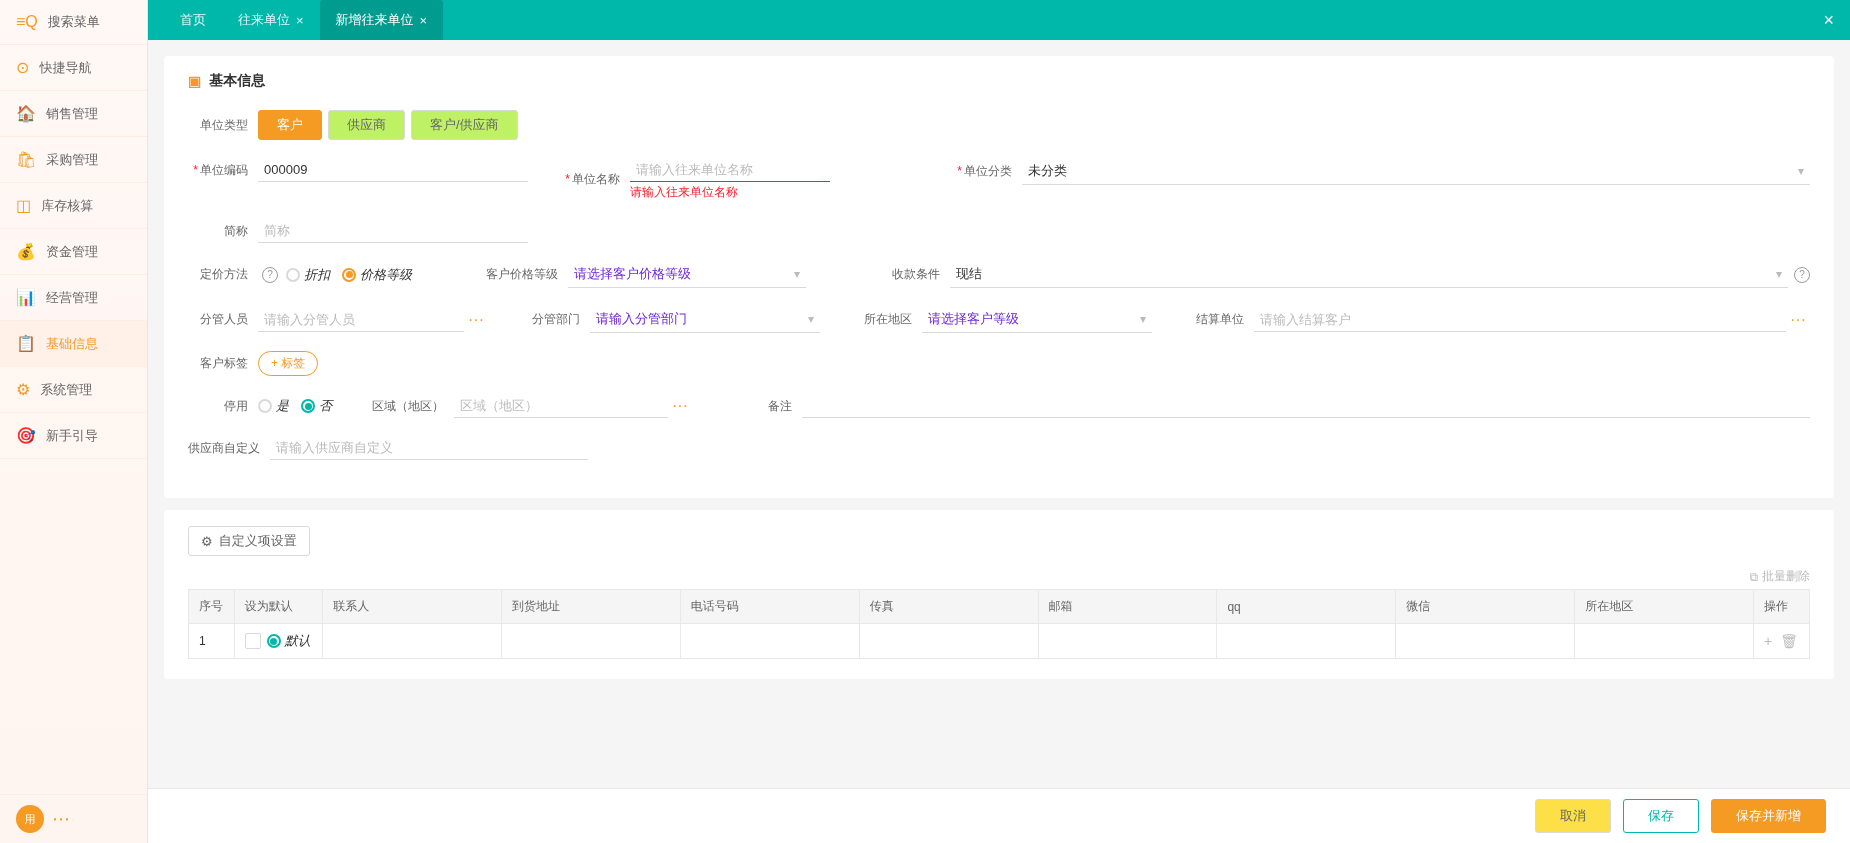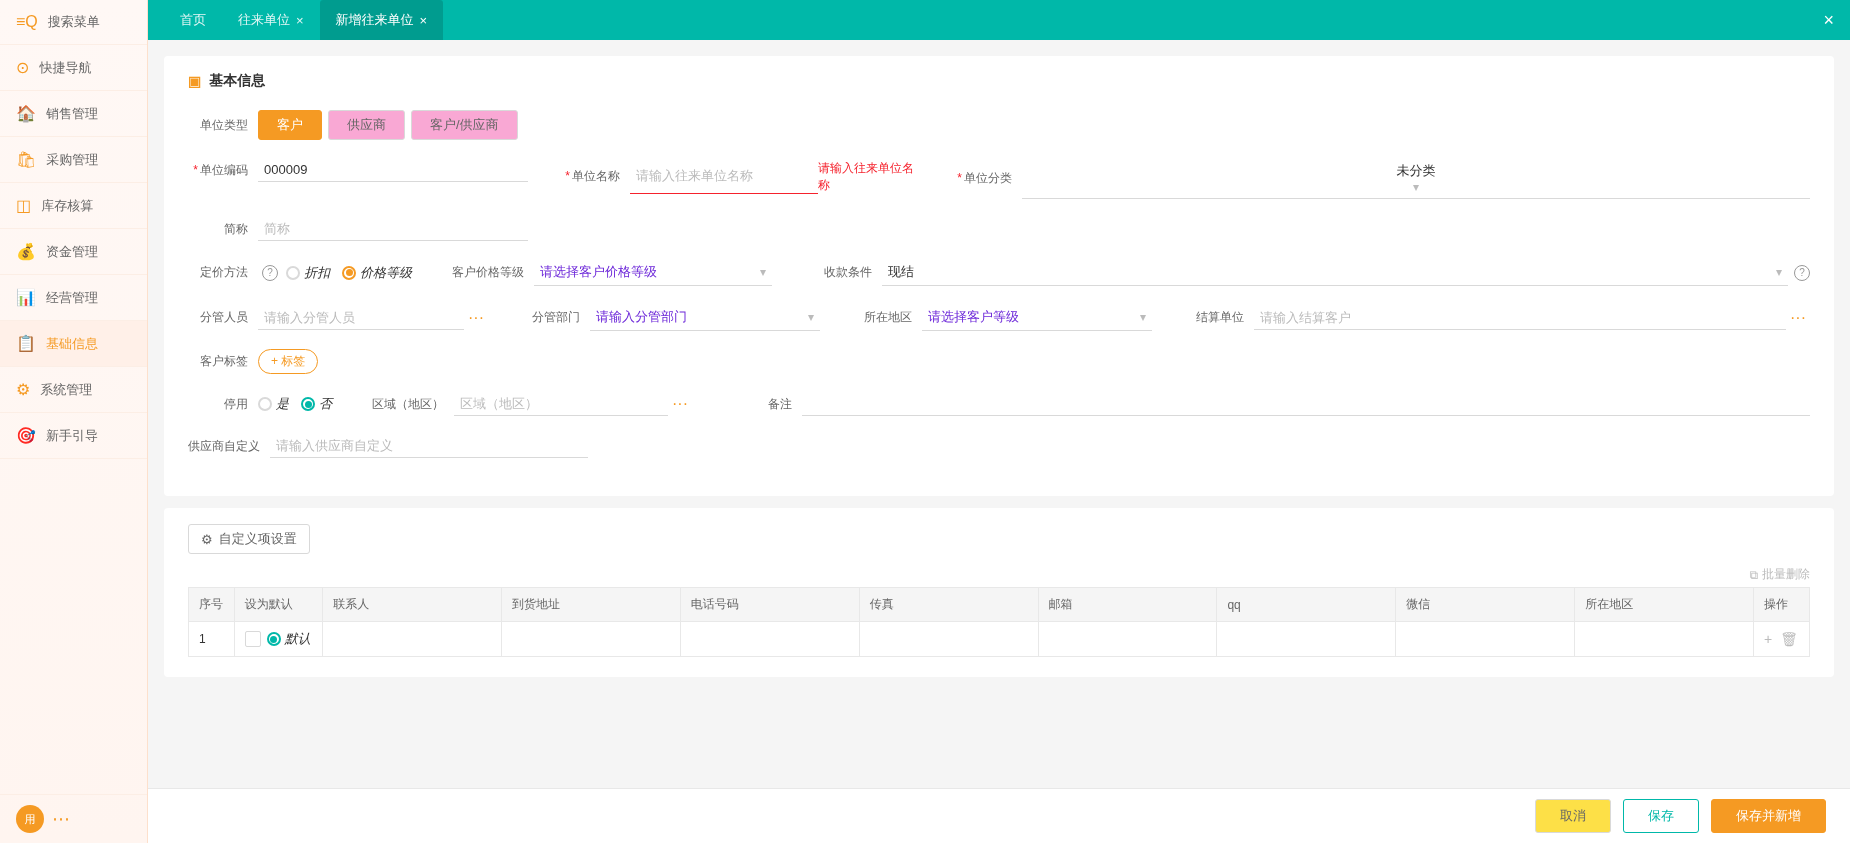--- a/index.html
+++ b/index.html
@@ -121,35 +121,35 @@
     .form-input.error { border-bottom-color: #f5222d; }
     .form-input::placeholder { color: #bbb; }
     .error-tip {
       color: #f5222d;
       font-size: 12px;
       margin-top: 2px;
     }
     .input-wrapper {
       flex: 1;
       display: flex;
-      flex-direction: row;
+      flex-direction: column;
     }
 
     
     .type-buttons {
       display: flex;
       gap: 6px;
     }
     .type-btn {
       padding: 5px 18px;
       border-radius: 3px;
       cursor: pointer;
       font-size: 13px;
       border: 1px solid #d9d9d9;
-      background: #f9a8d4;
+      background: #bef264;
       color: #666;
     }
     .type-btn.active {
       background: #f59a23;
       border-color: #f59a23;
       color: #fff;
     }
 
     
     .select-field {
@@ -473,35 +473,35 @@
           <div class="input-wrapper">
             <input class="form-input error" type="text" placeholder="请输入往来单位名称" style="width: 200px; border-bottom-color: rgb(245, 34, 45);">
             <span class="error-tip">请输入往来单位名称</span>
           </div>
         </div>
 
         <div class="form-field" style="margin-left:32px;">
           <span class="form-label">
             <span class="required-star">*</span><span>单位分类</span>
           </span>
-          <div class="select-field" style="width:200px;flex-direction:column;">
+          <div class="select-field" style="width:200px;">
             <span class="select-val">未分类</span>
             <span class="arrow">▾</span>
           </div>
         </div>
       </div>
 
       <div class="form-row">
         <div class="form-field" style="max-width:340px;">
           <span class="form-label">简称</span>
           <input class="form-input" type="text" placeholder="简称" style="width: 200px;">
         </div>
       </div>
 
-      <div class="form-row" style="align-items:center;">
+      <div class="form-row" style="align-items:center;gap:34px;">
         <div class="form-field" style="flex: none;">
           <span class="form-label">定价方法</span>
           <div style="display:flex;align-items:center;gap:4px;">
             <div class="help-icon">?</div>
           </div>
           <div class="radio-group" style="margin-left:8px;">
             <div class="radio-item">
               <div class="radio-circle"></div>
               <span>折扣</span>
             </div>

